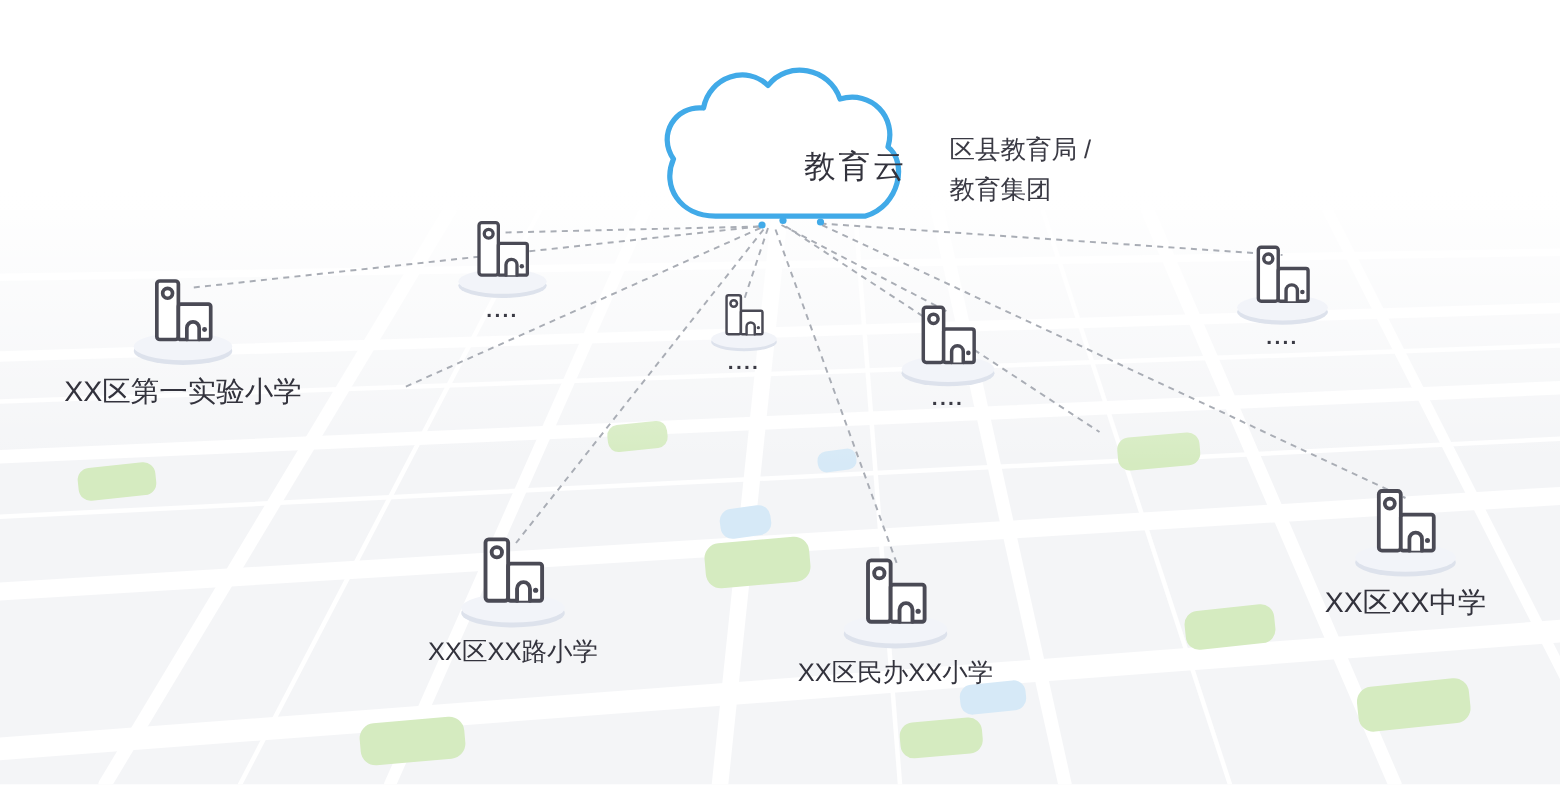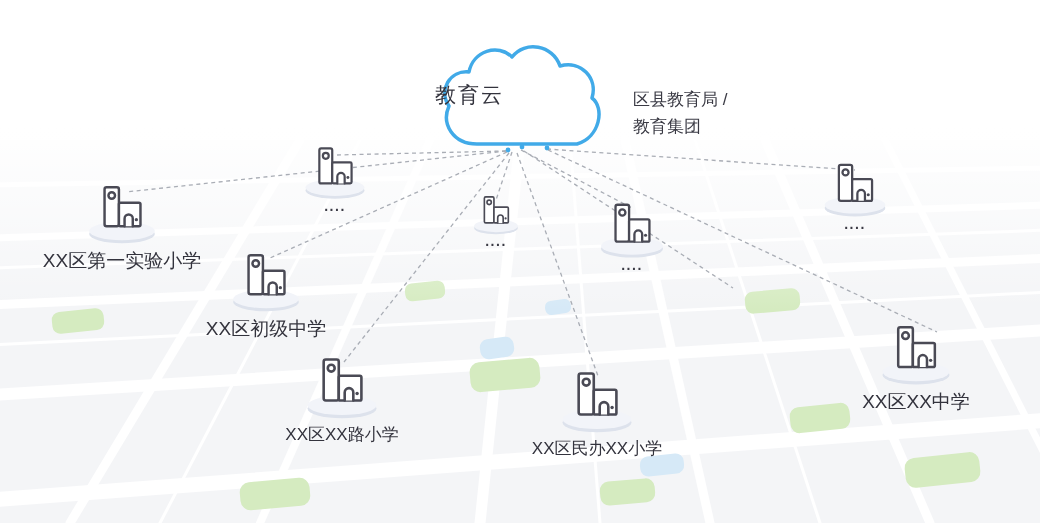--- a/index.html
+++ b/index.html
@@ -8,21 +8,21 @@
   .layer{position:absolute;left:0;top:0;width:1040px;height:523px;}
   .map-layer{z-index:0;}
   .lines-layer{z-index:1;pointer-events:none;}
   .nodes-layer{z-index:2;}
   .cloud-layer{z-index:3;}
   .node{position:absolute;width:170px;display:flex;flex-direction:column;align-items:center;}
   .node-label{margin-top:2px;font-size:19px;color:#33333d;white-space:nowrap;text-align:center;}
   .node-label.lg{font-size:17px;}
   .node-label.dots{font-size:14px;letter-spacing:1.5px;color:#3a3a44;margin-top:-3px;font-weight:bold;}
   .cloud-svg{position:absolute;left:435px;top:36px;}
-  .cloud-label{position:absolute;left:435px;top:81px;width:170px;text-align:left;
+  .cloud-label{position:absolute;left:435px;top:97px;width:170px;text-align:right;
     font-size:21px;letter-spacing:2px;color:#33333d;font-weight:500;}
   .bureau-label{position:absolute;left:612px;top:86px;font-size:17px;line-height:27px;
     color:#3a3a44;white-space:pre-line;margin-left:21px;}
   .conn{stroke:#a9adb5;stroke-width:1.3;stroke-dasharray:4 3.5;fill:none;}
   .origin-dot{fill:#41aae8;}
 </style>
 </head>
 <body>
 
 <svg width="0" height="0" style="position:absolute" aria-hidden="true">
@@ -114,26 +114,20 @@
       <div class="node-label">XX区第一实验小学</div>
     </div>
 
     <div class="node" style="left:250px;top:142px;">
       <svg width="70" height="59" viewBox="0 0 76 64">
           <use href="#bldg-sym"></use>
         </svg>
       <div class="node-label dots">....</div>
     </div>
 
-    <div class="node" style="left:181px;top:248px;">
-      <svg width="78" height="66" viewBox="0 0 76 64">
-          <use href="#bldg-sym"></use>
-        </svg>
-      <div class="node-label">XX区初级中学</div>
-    </div>
 
     <div class="node" style="left:411px;top:192px;">
       <svg width="52" height="44" viewBox="0 0 76 64">
           <use href="#bldg-sym"></use>
         </svg>
       <div class="node-label dots">....</div>
     </div>
 
     <div class="node" style="left:547px;top:198px;">
       <svg width="74" height="62" viewBox="0 0 76 64">
@@ -143,21 +137,21 @@
     </div>
 
 
     <div class="node" style="left:770px;top:158px;">
       <svg width="72" height="61" viewBox="0 0 76 64">
           <use href="#bldg-sym"></use>
         </svg>
       <div class="node-label dots">....</div>
     </div>
 
-    <div class="node" style="left:831px;top:320px;">
+    <div class="node" style="left:852px;top:320px;">
       <svg width="80" height="67" viewBox="0 0 76 64">
           <use href="#bldg-sym"></use>
         </svg>
       <div class="node-label">XX区XX中学</div>
     </div>
 
     <div class="node" style="left:257px;top:352px;">
       <svg width="82" height="69" viewBox="0 0 76 64">
           <use href="#bldg-sym"></use>
         </svg>

